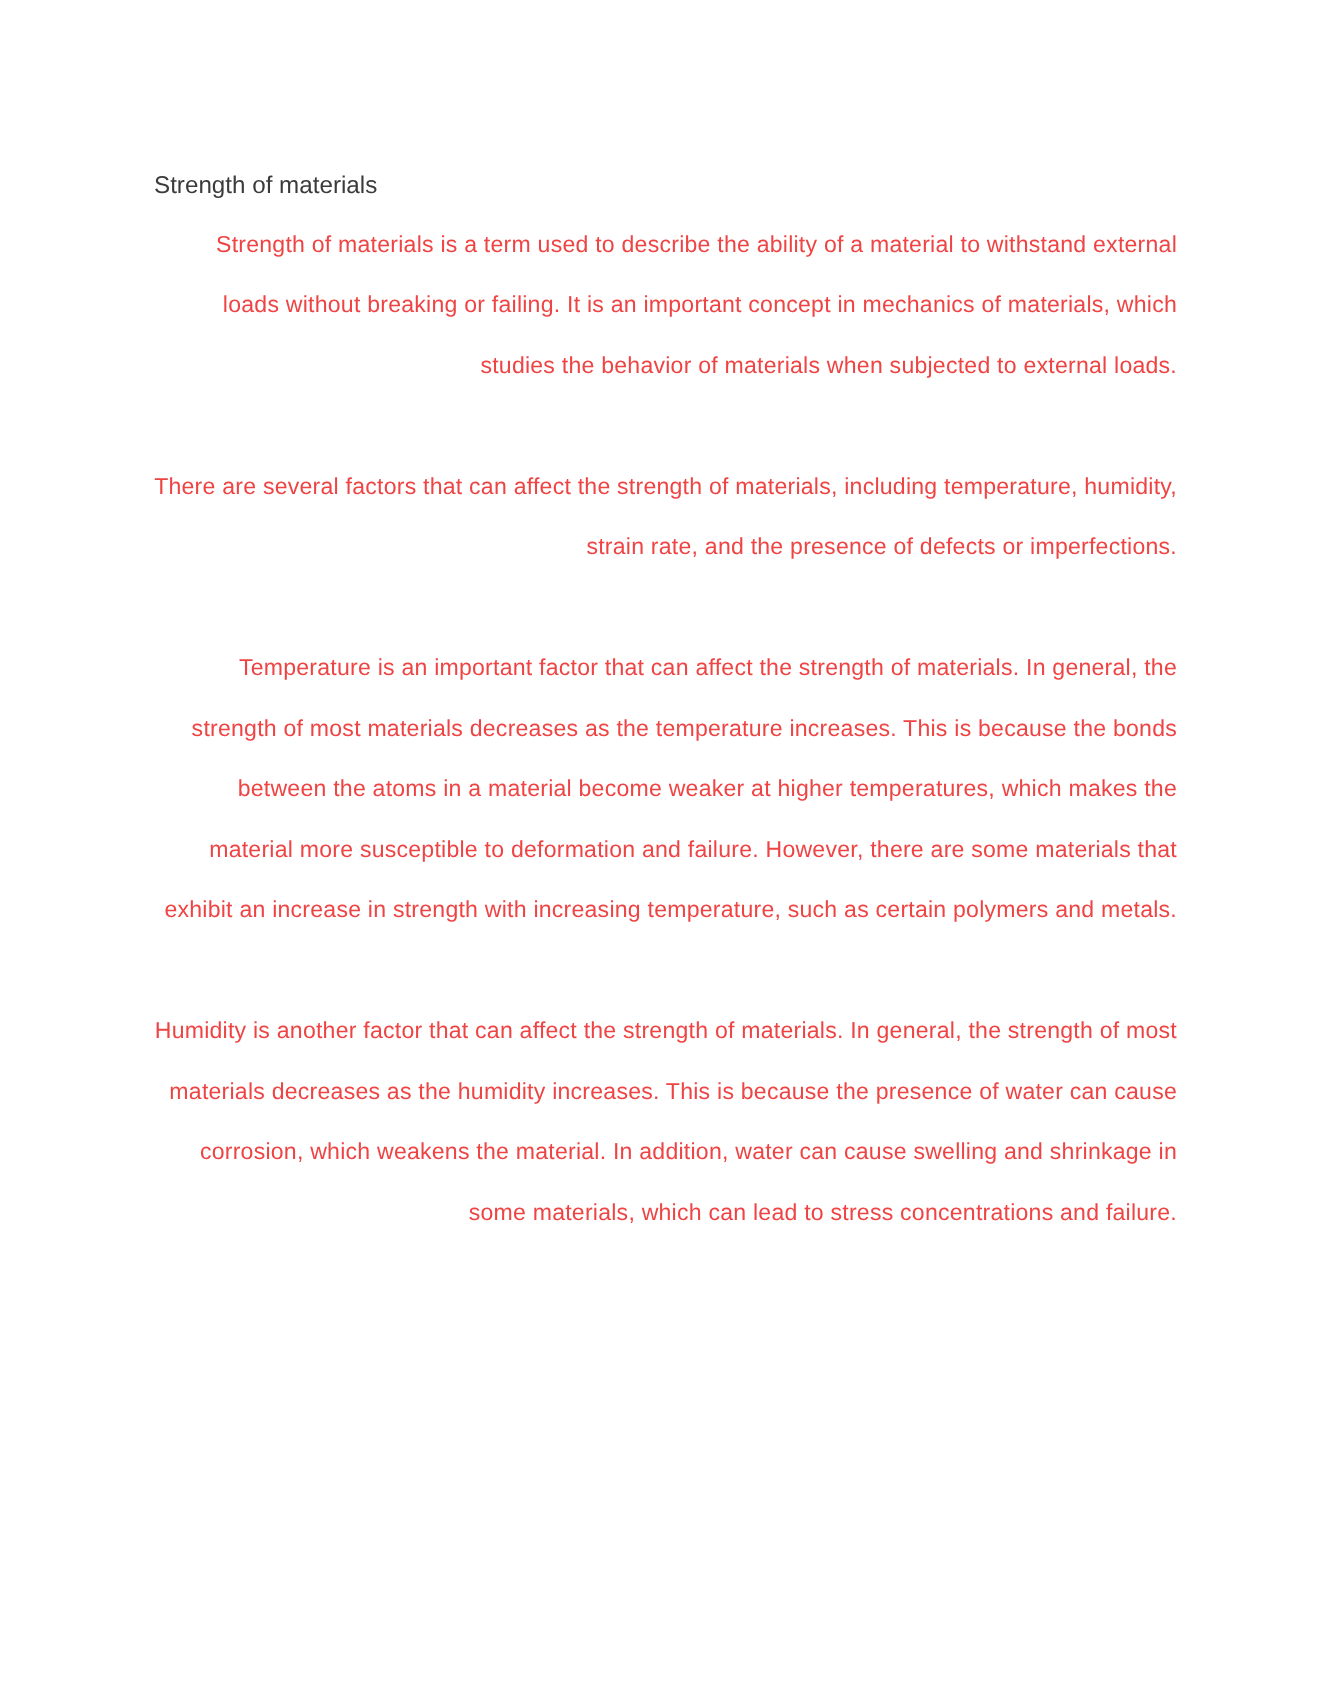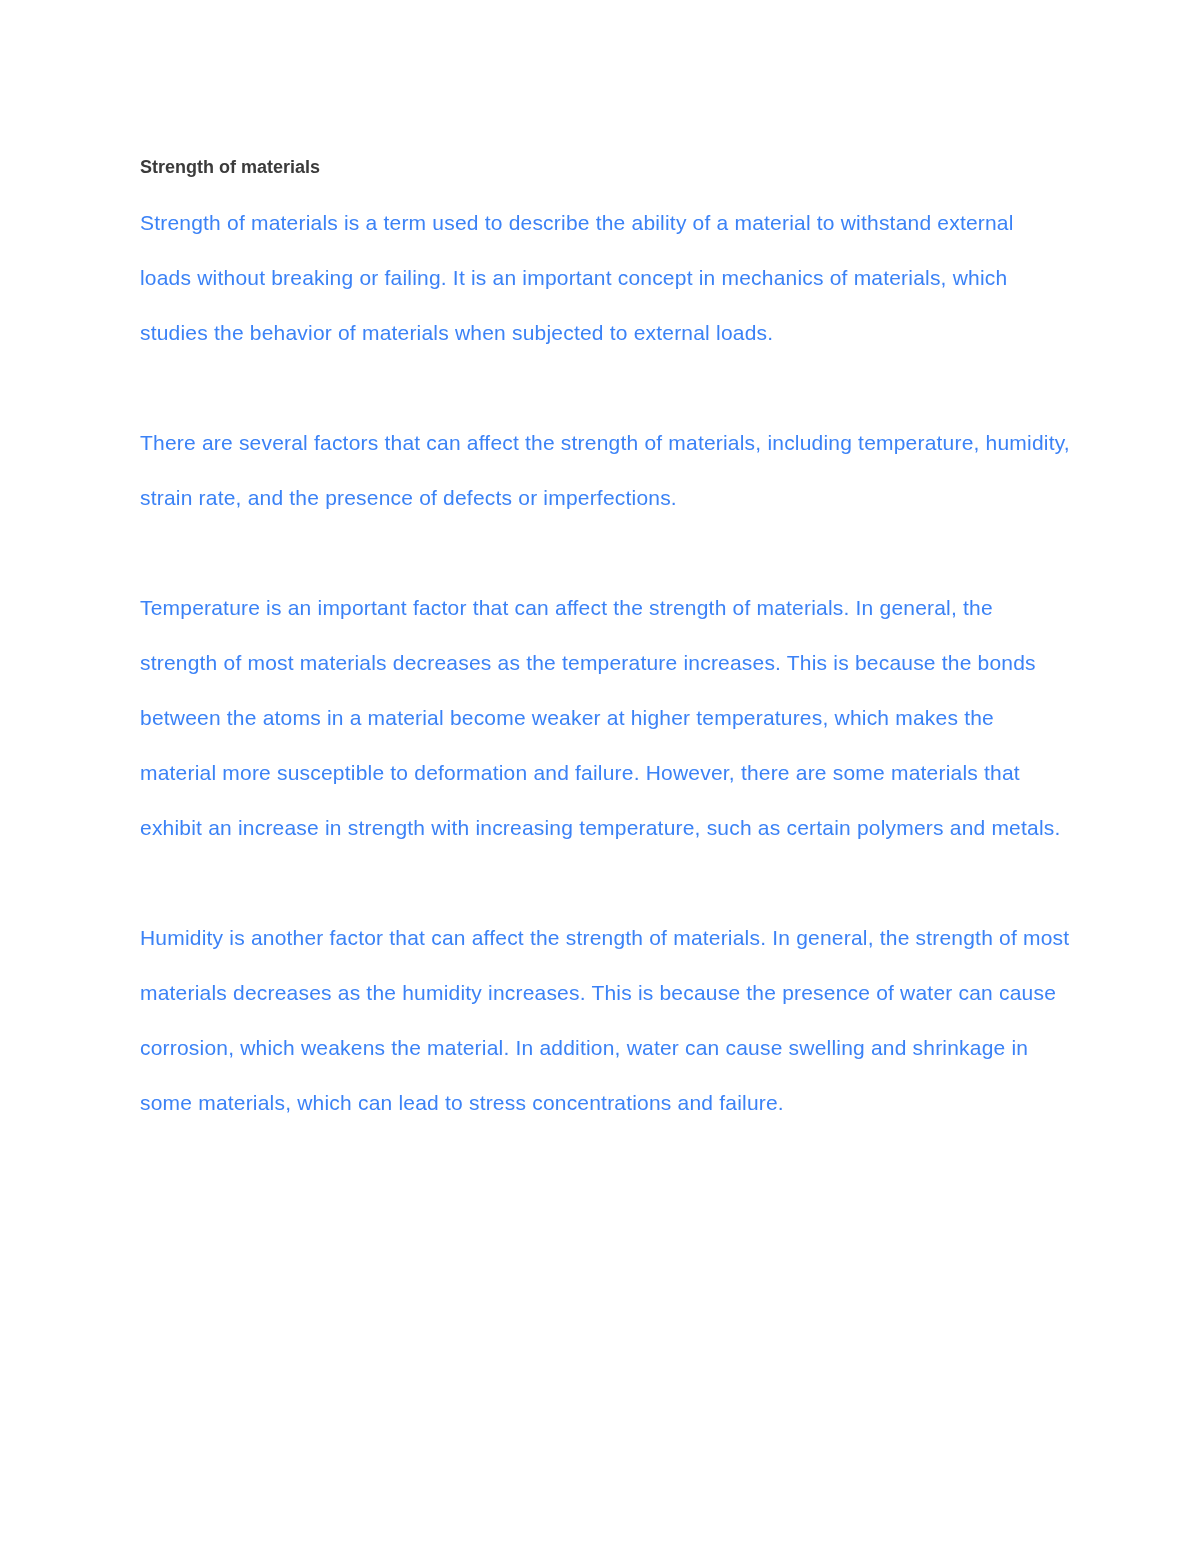--- a/index.html
+++ b/index.html
@@ -17,33 +17,33 @@
   }
 
   .page {
     width: 1200px;
     height: 1553px;
     background: #ffffff;
     padding: 140px 130px 0 140px;
   }
 
   .doc-title {
-    font-size: 18px;
-    font-weight: bold;
+    font-size: 22px;
+    font-weight: normal;
     line-height: 55px;
     color: #3b3b3b;
   }
 
   .doc-paragraph {
     font-size: 21px;
     font-weight: normal;
     line-height: 55px;
     margin-bottom: 55px;
-    color: #3b82f6;
-    text-align: left;
+    color: #ef4444;
+    text-align: right;
     letter-spacing: 0.2px;
   }
 
   .doc-paragraph:last-child {
     margin-bottom: 0;
   }
 </style>
 </head>
 <body>
 

